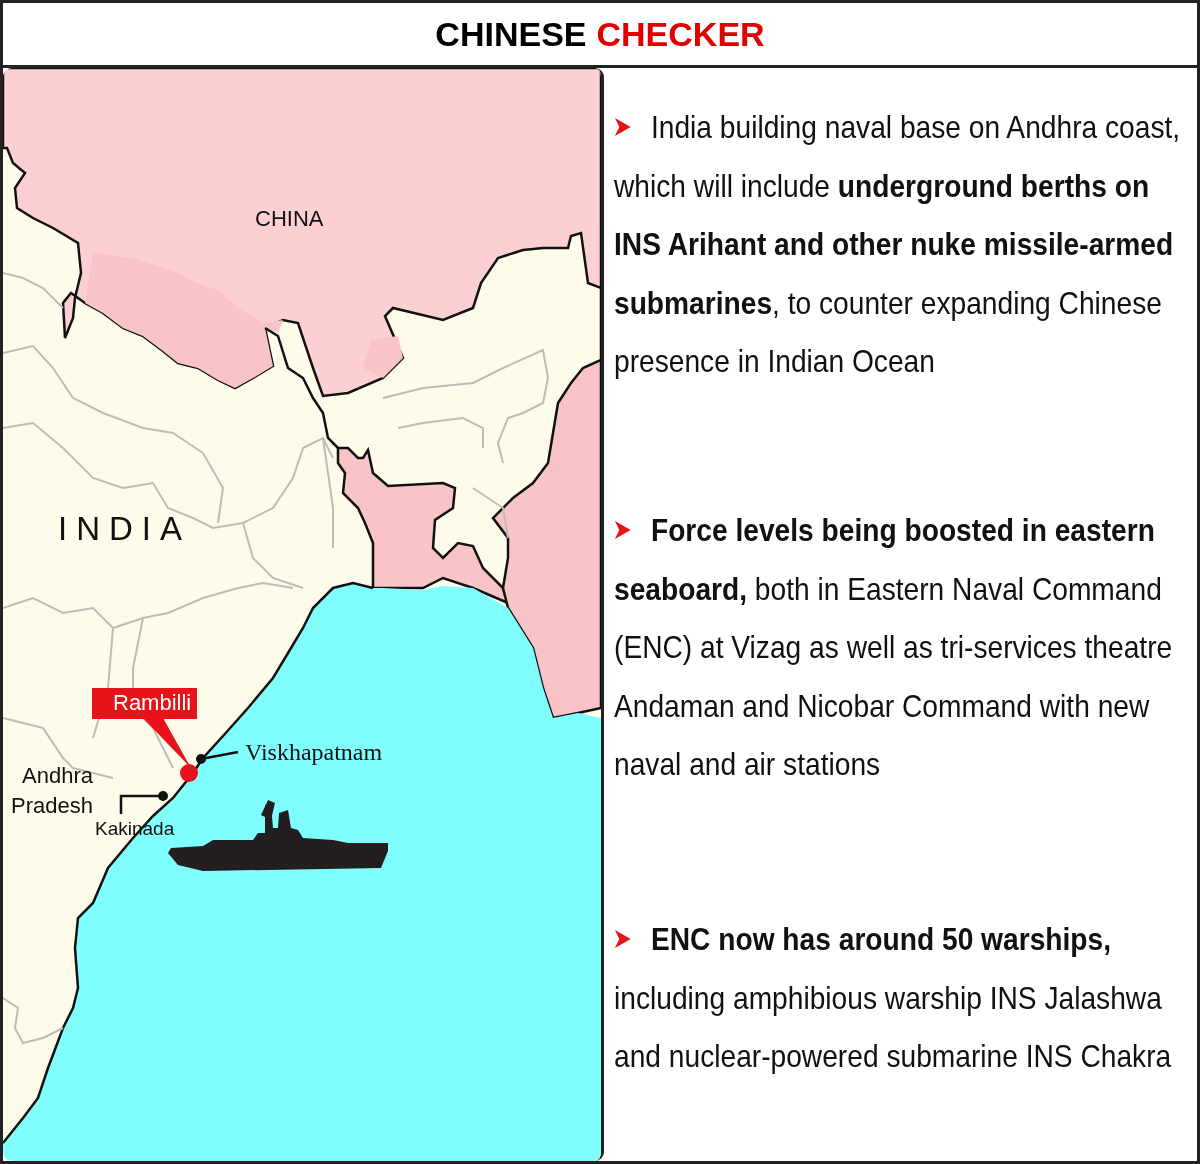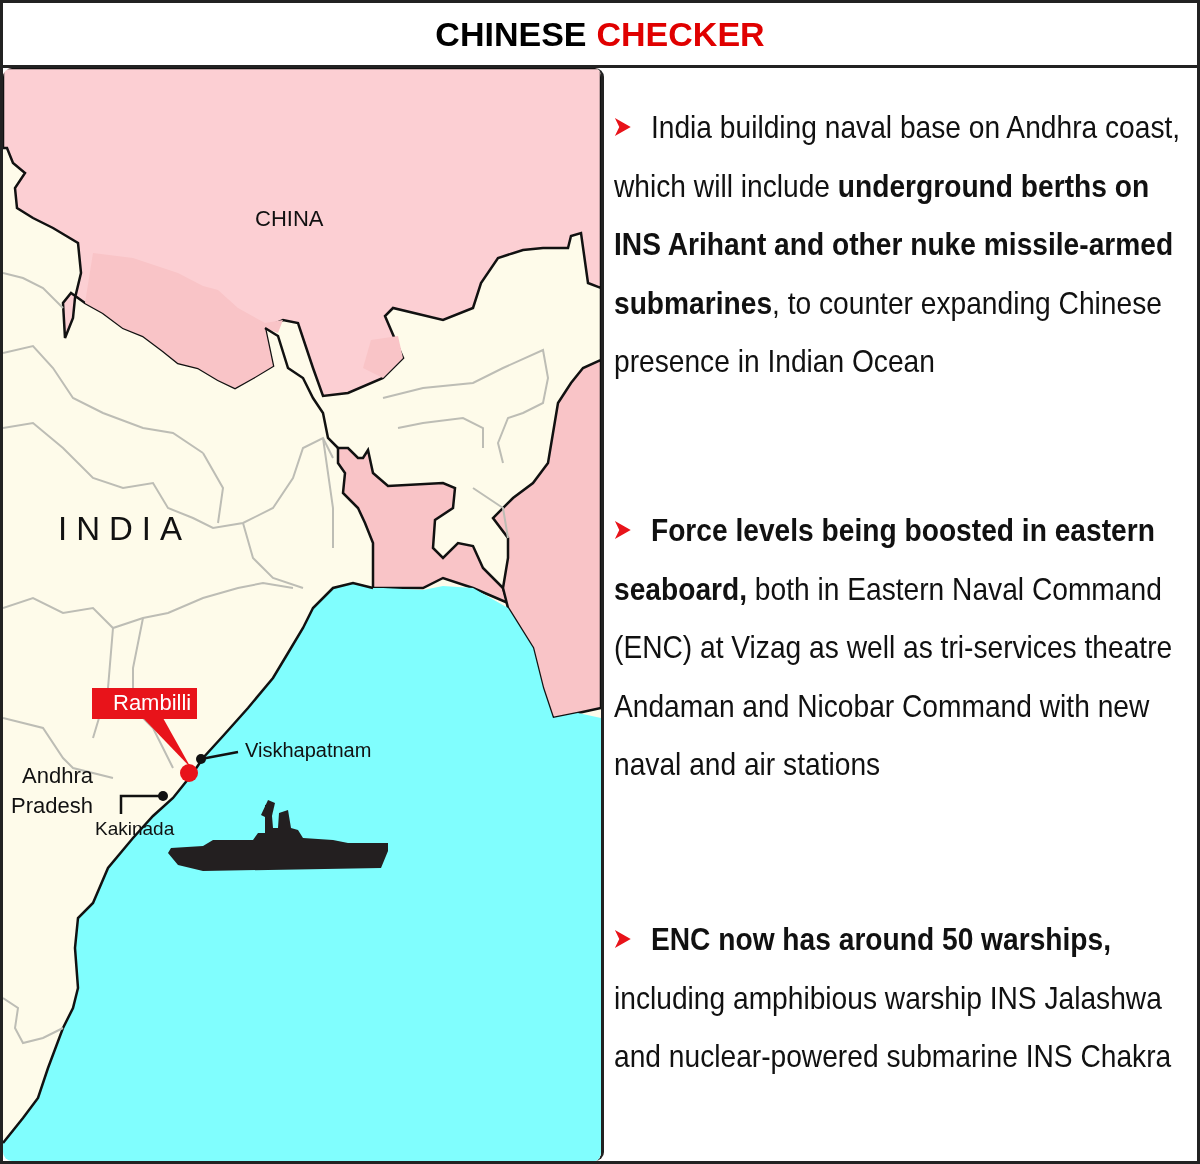--- a/index.html
+++ b/index.html
@@ -20,21 +20,21 @@
     border-radius: 9px;
   }
   .map-panel svg { position: absolute; left: 0; top: 0; }
   .map-label {
     position: absolute; font-family: "Liberation Sans", sans-serif; color: #111;
   }
   .lbl-china { left: 252px; top: 138px; font-size: 22px; }
   .lbl-india { left: 55px; top: 442px; font-size: 33px; letter-spacing: 9px; }
   .lbl-ap { left: 8px; top: 693px; font-size: 22px; line-height: 30px; text-align: right; }
   .lbl-kak { left: 92px; top: 750px; font-size: 19px; text-align: right; }
-  .lbl-vis { left: 242px; top: 671px; font-size: 20px; }
+  .lbl-vis { left: 242px; top: 671px; font-size: 24px; font-family: Liberation Serif, serif; }
   .lbl-ram {
     position: absolute; left: 89px; top: 620px; background: #e8131a; color: #fff;
     font-family: "Liberation Sans", sans-serif; font-size: 22px; padding: 2px 6px 3px 21px;
   }
   .text-panel {
     position: absolute; left: 601px; top: 65px; width: 593px; height: 1093px;
     font-family: "Liberation Sans", sans-serif; color: #111; padding-left: 44px;
   }
   .bullet {
     position: absolute; left: 10px; width: 580px; font-size: 32px; line-height: 58.5px;

